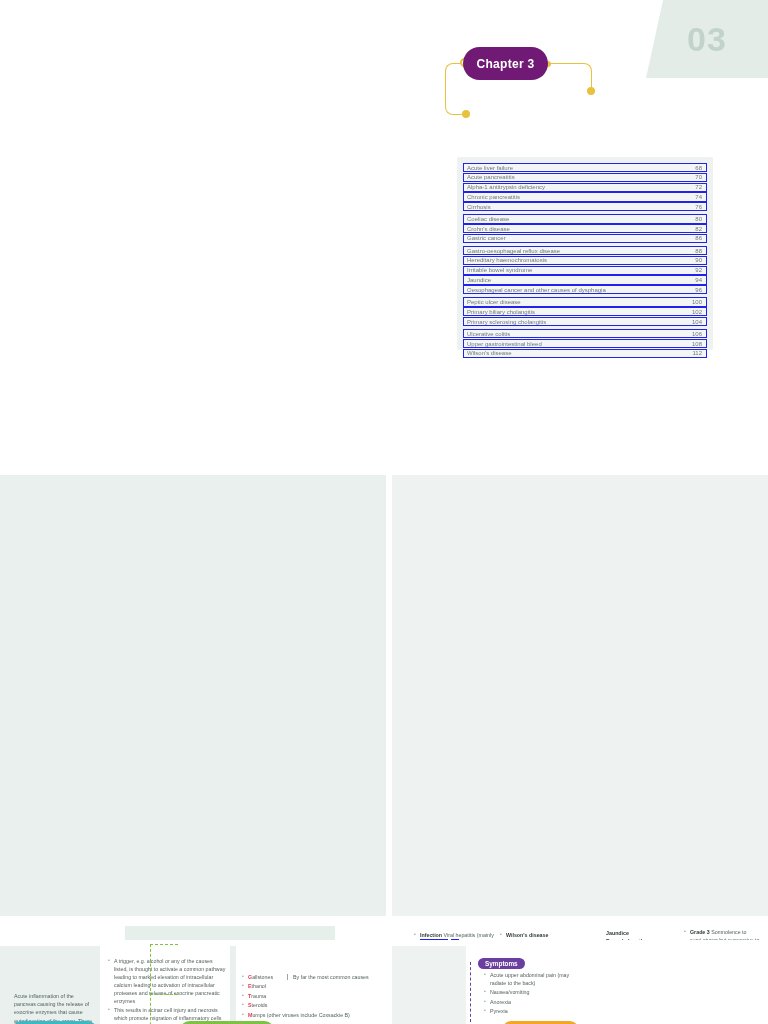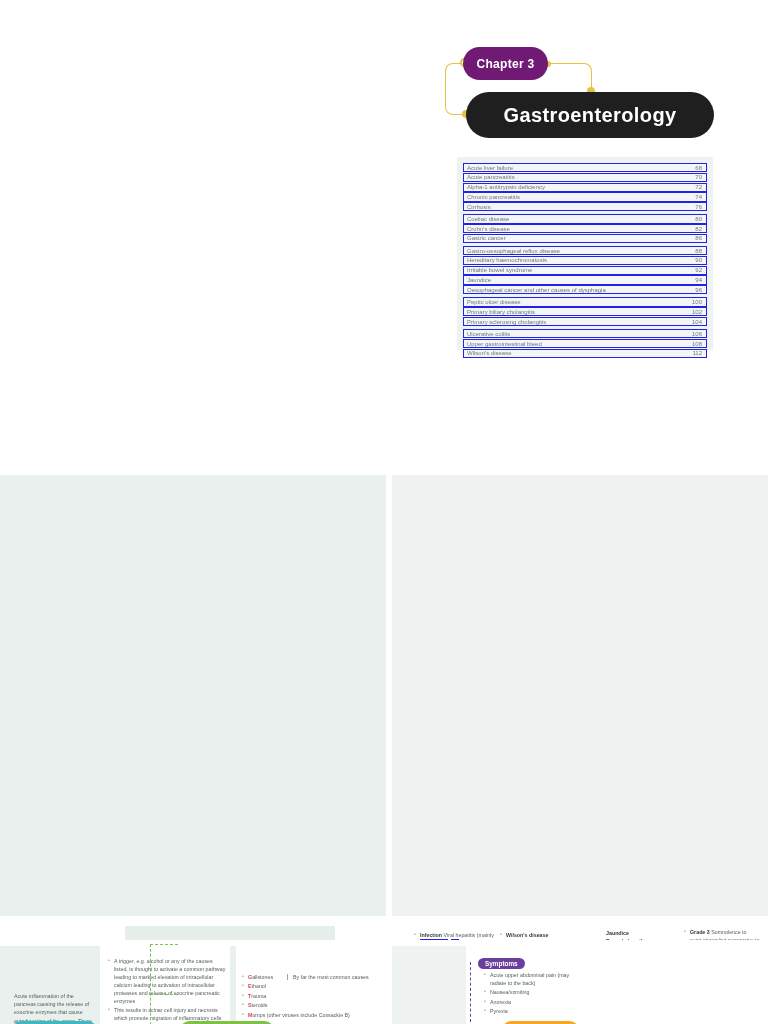--- a/index.html
+++ b/index.html
@@ -111,33 +111,33 @@
   #page-next { top: 940px; height: 84px; background: #fff; }
   .nx-bgl { position: absolute; left: 0; top: 6px; width: 390px; height: 78px; background: #eaf0ee; }
   .nx-bgr { position: absolute; left: 390px; top: 6px; width: 378px; height: 78px; background: #eef3f1; }
   .nx-white { position: absolute; background: #fff; }
 </style>
 </head>
 <body>
 
 <div class="page" id="page-cover">
 
+  <div class="corner-badge">
+    <span>03</span>
+  </div>
 
   <div class="connector" style="left:445px;top:63px;width:22px;height:52px;border-right:none;border-radius:8px 0 0 8px;"></div>
   <div class="connector" style="left:548px;top:63px;width:44px;height:28px;border-left:none;border-bottom:none;border-radius:0 8px 0 0;"></div>
   <div class="dot hollow" style="left:460px;top:58px;width:9px;height:9px;"></div>
   <div class="dot" style="left:545px;top:61px;width:6px;height:6px;"></div>
   <div class="dot" style="left:462px;top:110px;width:8px;height:8px;"></div>
   <div class="dot" style="left:587px;top:87px;width:8px;height:8px;"></div>
 
   <div class="chapter-pill">
     <span>Chapter 3</span>
-  </div>
-  <div class="title-pill">
-    <span>Gastroenterology</span>
   </div>
 
   <div class="toc-card" id="toc-root">
       <div class="toc-group">
         <div class="toc-row">
           <div class="t">Acute liver failure</div>
           <div class="p">68</div>
         </div>
         <div class="toc-row">
           <div class="t">Acute pancreatitis</div>

